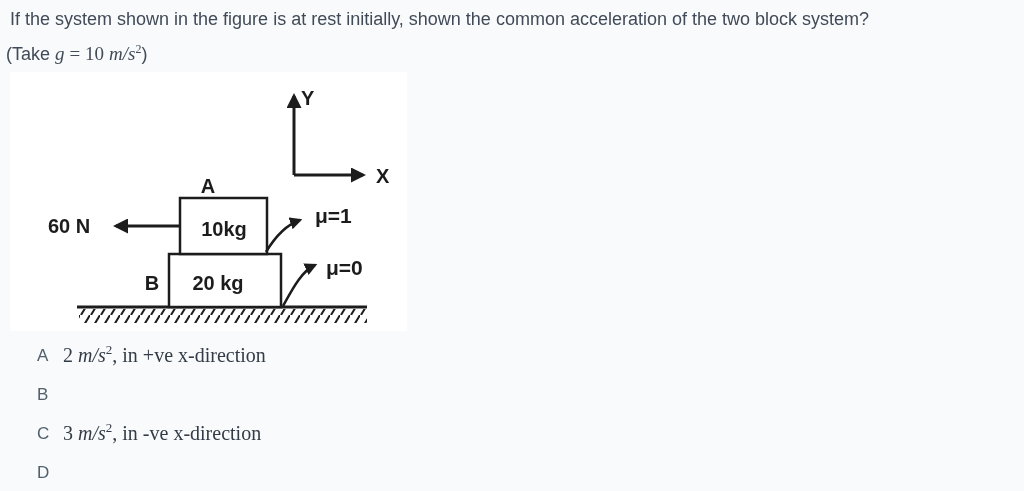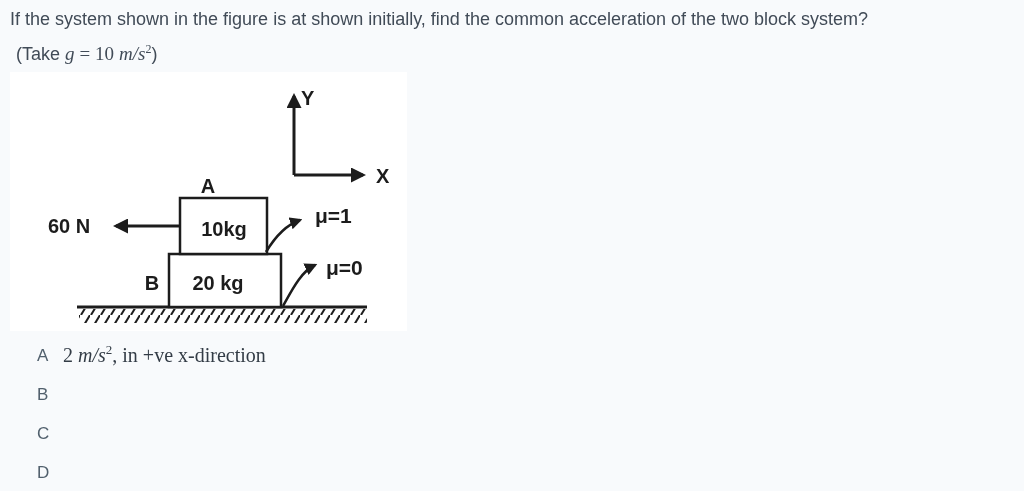--- a/index.html
+++ b/index.html
@@ -12,21 +12,21 @@
     width:1024px; height:491px; position:relative; overflow:hidden;
     background:var(--background);
     font-family:"Liberation Sans", sans-serif;
   }
   .q-line1 {
     position:absolute; left:10px; top:7px; width:1008px;
     font-size:18px; line-height:24px; color:var(--question-text);
     white-space:nowrap;
   }
   .q-line2 {
-    position:absolute; left:16px; top:35px;
+    position:absolute; left:6px; top:35px;
     font-size:18px; line-height:28px; color:var(--question-text);
   }
   .srf { font-family:"Liberation Serif", serif; font-size:19px; }
   .q-line2 em.srf { font-style:italic; }
   .q-line2 sup { font-size:12px; }
   .figure-panel {
     position:absolute; left:10px; top:72px; width:397px; height:259px;
     background:var(--panel);
   }
   .figure-panel svg { display:block; width:100%; height:100%; }
@@ -53,21 +53,21 @@
     font-family:"Liberation Serif", serif; font-size:20px;
     color:var(--option-text); white-space:nowrap;
   }
   .opt .math em { font-style:italic; }
   .opt .math .val { margin-right:5px; }
   .opt .math sup { font-size:13px; line-height:0; }
 </style>
 </head>
 <body>
 
-<div class="q-line1">If the system shown in the figure is at shown initially, find the common acceleration of the two block system?</div>
+<div class="q-line1">If the system shown in the figure is at rest initially, shown the common acceleration of the two block system?</div>
 
 <div class="q-line2"><span>(Take </span><em class="srf">g</em> <span class="srf">= 10</span> <em class="srf">m/s</em><sup class="srf">2</sup><span>)</span></div>
 
 <div class="figure-panel">
   <svg viewBox="10 72 397 259" xmlns="http://www.w3.org/2000/svg">
     <defs>
       <marker id="arrowhead" viewBox="0 0 10 10" refX="8" refY="5" markerWidth="5" markerHeight="5" orient="auto-start-reverse">
         <path d="M0 0 L10 5 L0 10 z"></path>
       </marker>
       <pattern id="hatch" patternUnits="userSpaceOnUse" width="10" height="15">
@@ -104,17 +104,18 @@
 <div class="options">
   <div class="opt">
     <span class="letter">A</span>
     <span class="math"><span class="val">2</span><em>m/s</em><sup>2</sup><span>, in +ve x-direction</span></span>
   </div>
   <div class="opt">
     <span class="letter">B</span>
   </div>
   <div class="opt">
     <span class="letter">C</span>
+    <span class="math"><span class="val">3</span><em>m/s</em><sup>2</sup><span>, in -ve x-direction</span></span>
   </div>
   <div class="opt">
     <span class="letter">D</span>
   </div>
 </div>
 
 </body></html>

